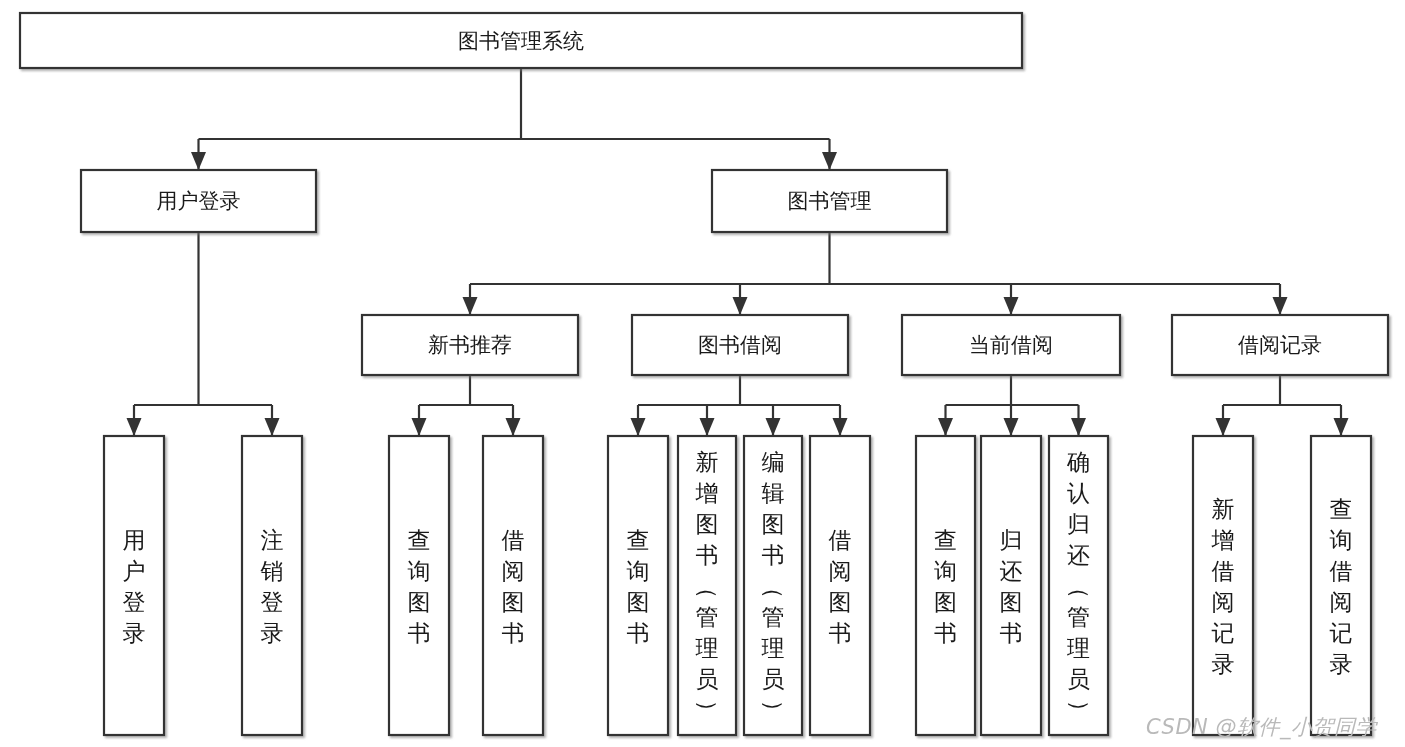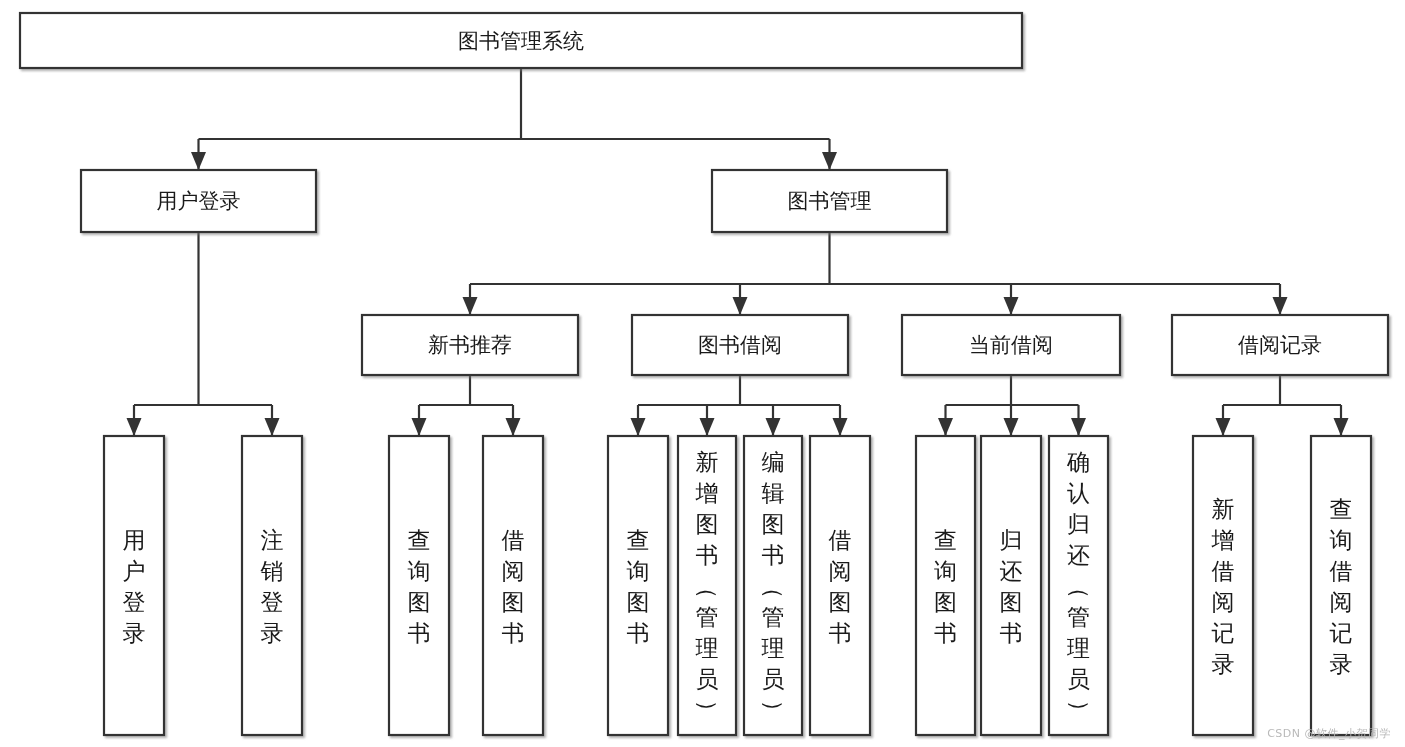--- a/index.html
+++ b/index.html
@@ -53,28 +53,29 @@
     dominant-baseline: middle;
   }
   .leaf-label {
     fill: #1a1a1a;
     font-family: "DejaVu Sans", "Liberation Sans", sans-serif;
     font-size: 23px;
     text-anchor: middle;
   }
   .watermark {
     position: absolute;
-    right: 14px;
+    right: 28px;
     bottom: 6px;
     font-family: "DejaVu Sans", "Liberation Sans", sans-serif;
-    font-size: 11px;
+    font-size: 21px;
     color: #b9b9b9;
     letter-spacing: 0.5px;
     white-space: nowrap;
     pointer-events: none;
+    font-style: italic;
   }
 </style>
 </head>
 <body>
 
 <div id="diagram-root">
 
   <svg class="flow" viewBox="0 0 1405 747" xmlns="http://www.w3.org/2000/svg">
     <g id="edge-layer">
         <line x1="521" y1="68" x2="521" y2="139" class="edge"></line>

